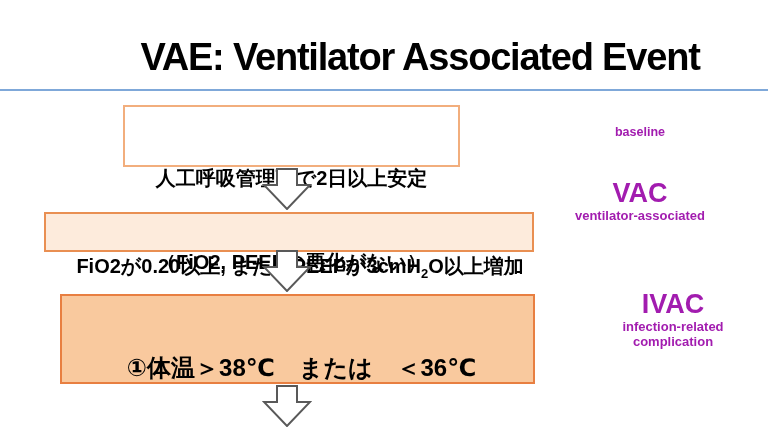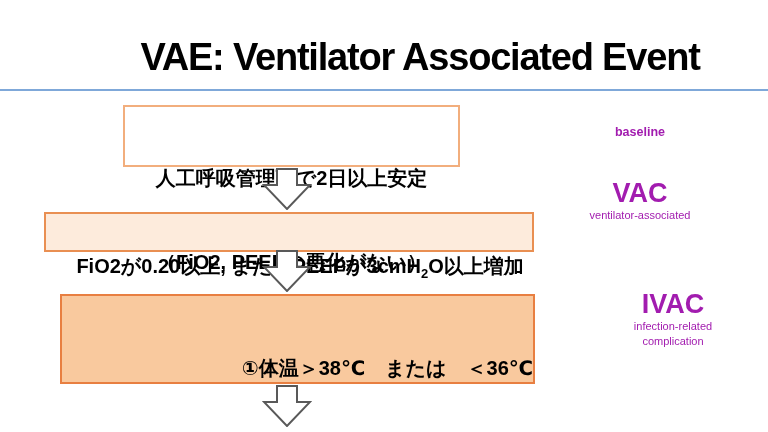--- a/index.html
+++ b/index.html
@@ -53,22 +53,22 @@
     border: 2px solid #E98F52;
     text-align: center;
     font-size: 20px;
     line-height: 35px;
   }
   .box-vac sub { font-size: 13px; font-weight: bold; }
   .box-ivac {
     left: 60px; top: 294px; width: 475px; height: 90px;
     background: #F9C99E;
     border: 2px solid #E87F41;
-    text-align: right;
-    font-size: 20px;
+    text-align: center;
+    font-size: 24px;
     line-height: 28px;
     padding: 2px 0 0 8px;
   }
 
   .arrow-icon { position: absolute; width: 50px; height: 42px; }
   .arrow-1 { left: 262px; top: 168px; }
   .arrow-2 { left: 262px; top: 250px; }
   .arrow-3 { left: 262px; top: 385px; }
 
   .stage-label { color: #a21caf; font-weight: bold; text-align: center; }
@@ -77,22 +77,22 @@
     font-size: 12.5px;
   }
   .lbl-vac { left: 560px; top: 178px; width: 160px; }
   .lbl-ivac { left: 588px; top: 289px; width: 170px; }
   .stage-acronym {
     font-size: 27px;
     font-weight: bold;
     line-height: 30px;
   }
   .stage-sub {
-    font-size: 11px;
-    font-weight: normal;
+    font-size: 13px;
+    font-weight: bold;
     line-height: 15px;
   }
 
   .footer {
     left: 315px; top: 392px; width: 450px;
     text-align: center;
     font-size: 9.5px;
     font-weight: bold;
     line-height: 12.5px;
     color: #000000;

